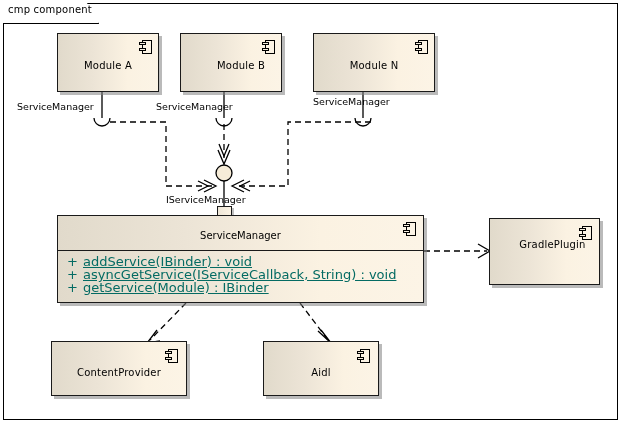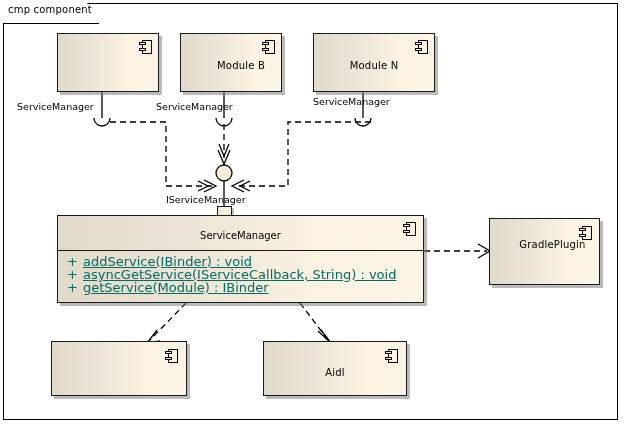--- a/index.html
+++ b/index.html
@@ -206,20 +206,21 @@
     <line x1="300" y1="303" x2="328" y2="340" stroke-width="1.3" stroke-dasharray="6,4"></line>
     <polyline points="318,331 331,343 321,330" stroke-width="1.3"></polyline>
   </svg>
 
   <div class="cbox" style="left:57px;top:33px;width:102px;height:59px;">
     <span class="cicon" style="right:6px;top:6px;">
       <span class="body"></span>
         <span class="t1"></span>
         <span class="t2"></span>
     </span>
+    <span class="cbox-title" style="top:26px;">Module A</span>
   </div>
 
   <div class="cbox" style="left:180px;top:33px;width:102px;height:59px;">
     <span class="cicon" style="right:6px;top:6px;">
       <span class="body"></span>
         <span class="t1"></span>
         <span class="t2"></span>
     </span>
     <span class="cbox-title" style="top:26px;margin-left:20px;">Module B</span>
   </div>
@@ -272,23 +273,24 @@
     </span>
     <span class="cbox-title" style="top:20px;padding-left:16px;">GradlePlugin</span>
   </div>
 
   <div class="cbox" style="left:51px;top:341px;width:136px;height:55px;">
     <span class="cicon" style="right:8px;top:7px;">
       <span class="body"></span>
         <span class="t1"></span>
         <span class="t2"></span>
     </span>
-  </div>
-
-  <div class="cbox" style="left:263px;top:341px;width:144px;height:55px;">
+    <span class="cbox-title" style="top:25px;">ContentProvider</span>
+  </div>
+
+  <div class="cbox" style="left:263px;top:341px;width:116px;height:55px;">
     <span class="cicon" style="right:8px;top:7px;">
       <span class="body"></span>
         <span class="t1"></span>
         <span class="t2"></span>
     </span>
     <span class="cbox-title" style="top:25px;">Aidl</span>
   </div>
 
 </div>
 

